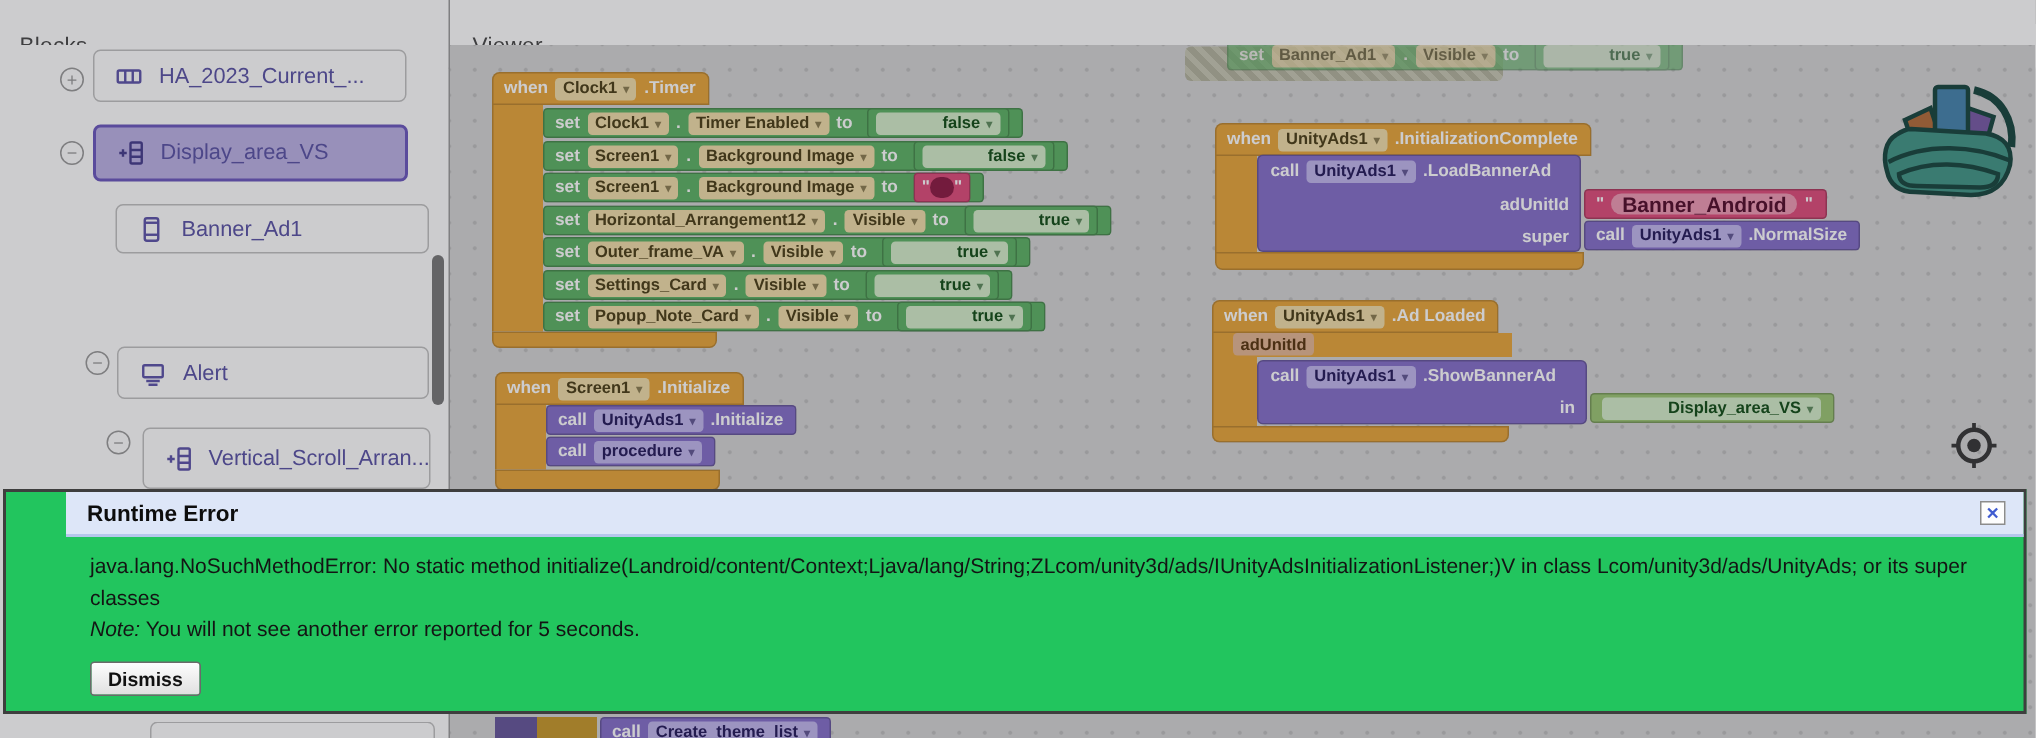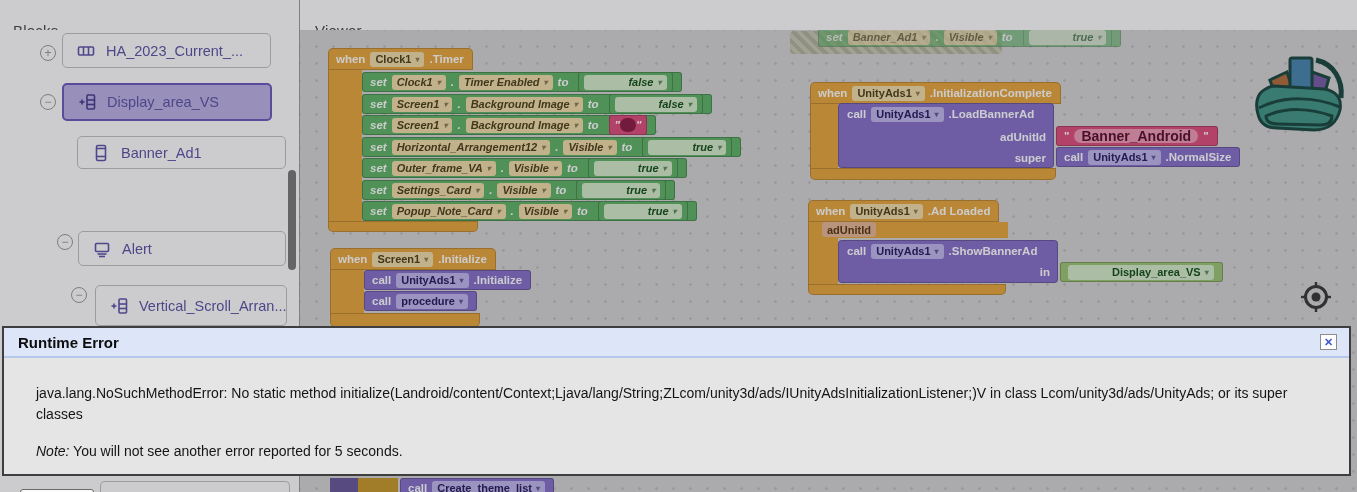--- a/index.html
+++ b/index.html
@@ -30,21 +30,21 @@
   
   .canvas { position:absolute; left:300px; top:30px; width:1057px; height:462px; overflow:hidden;
             background-color:#d6d6d6;
             background-image: radial-gradient(circle, #bfbfbf 1.1px, rgba(0,0,0,0) 1.5px);
             background-size:17px 17px; background-position:8px 8px; }
 
   
   .brow { position:absolute; display:inline-flex; align-items:center; height:20px; gap:5px;
           padding:0 8px 0 7px; border-radius:3px; color:#fff; font-weight:bold; font-size:11.5px;
           white-space:nowrap; border:1px solid rgba(0,0,0,.22); cursor:grab; }
-  .green  { background:#61b568;font-style:italic; }
+  .green  { background:#61b568; }
   .purple { background:#8873cc; }
   .redtxt { background:#e0507e; }
   .ohead  { background:#e9a83f; height:22px; border-radius:5px 5px 0 0; border:1px solid rgba(0,0,0,.18); }
   .obody  { position:absolute; background:#e9a83f; border-left:1px solid rgba(0,0,0,.18); }
   .ofoot  { position:absolute; background:#e9a83f; border-radius:0 0 5px 5px; border:1px solid rgba(0,0,0,.18); }
   .dolabel { position:absolute; color:#fff; font-weight:bold; font-size:11.5px;margin-left:40px; }
   .chip { background:#f2dfac; color:#4f431c; font-weight:bold; border-radius:3px; padding:0 5px;
           height:15px; display:inline-flex; align-items:center; font-size:11px; white-space:nowrap; cursor:pointer; }
   .chip::after { content:"▾"; font-size:8px; margin-left:4px; opacity:.6; }
   .chip-green  { background:#d5edcb; color:#17521c;padding-left:44px; }
@@ -60,30 +60,30 @@
                     color:#fff; font-weight:bold; font-size:11.5px; white-space:nowrap; }
   .plabel { position:absolute; right:7px; color:#fff; font-weight:bold; font-size:11.5px; }
   .hatch { position:absolute; border-radius:4px;
            background:repeating-linear-gradient(45deg,#b5b5a0 0 4px,#c9c9b6 4px 8px); }
   .faded { opacity:.62; }
   .sq { position:absolute; height:14px; }
 
   
   .dim { position:absolute; left:0; top:0; width:1357px; height:492px;
          background:rgba(15,15,22,.21); z-index:50; }
-  .dialog { position:absolute; left:2px; top:326px; width:1349px; height:150px; background:#e5e5e5;
-            border:2px solid #3e3e3e; z-index:100; }
+  .dialog { position:absolute; left:2px; top:326px; width:1349px; height:150px; background:#22c55e;
+            border:2px solid #3e3e3e; z-index:100;padding-left:40px; }
   .dlg-head { height:30px; background:#dde6f8; border-bottom:2px solid #b6c7ec;
               display:flex; align-items:center; padding:0 12px 0 14px; }
   .dlg-title { font-weight:bold; font-size:15px; color:#0d0d0d; }
   .dlg-close { margin-left:auto; width:17px; height:16px; border:1px solid #8c8c8c; background:#fdfdfd;
                color:#3f5bd0; font-size:11px; font-weight:bold; display:flex; align-items:center;
                justify-content:center; cursor:pointer; }
   .dlg-body { padding:9px 16px 0 16px; font-size:14px; line-height:21px; color:#141414; }
-  .dlg-body p { margin:16px; }
+  .dlg-body p { margin:0; }
   .note-prefix { font-style:italic; }
   .dismiss { margin-top:11px; font-family:"Liberation Sans",sans-serif; font-size:13px; font-weight:bold;
              color:#111; padding:3px 11px; border:1px solid #6a6a6a; border-radius:3px;
              background:linear-gradient(#fdfdfd,#e0e0e0); cursor:pointer; }
 </style>
 </head>
 <body>
 
 <div class="stage">
 

